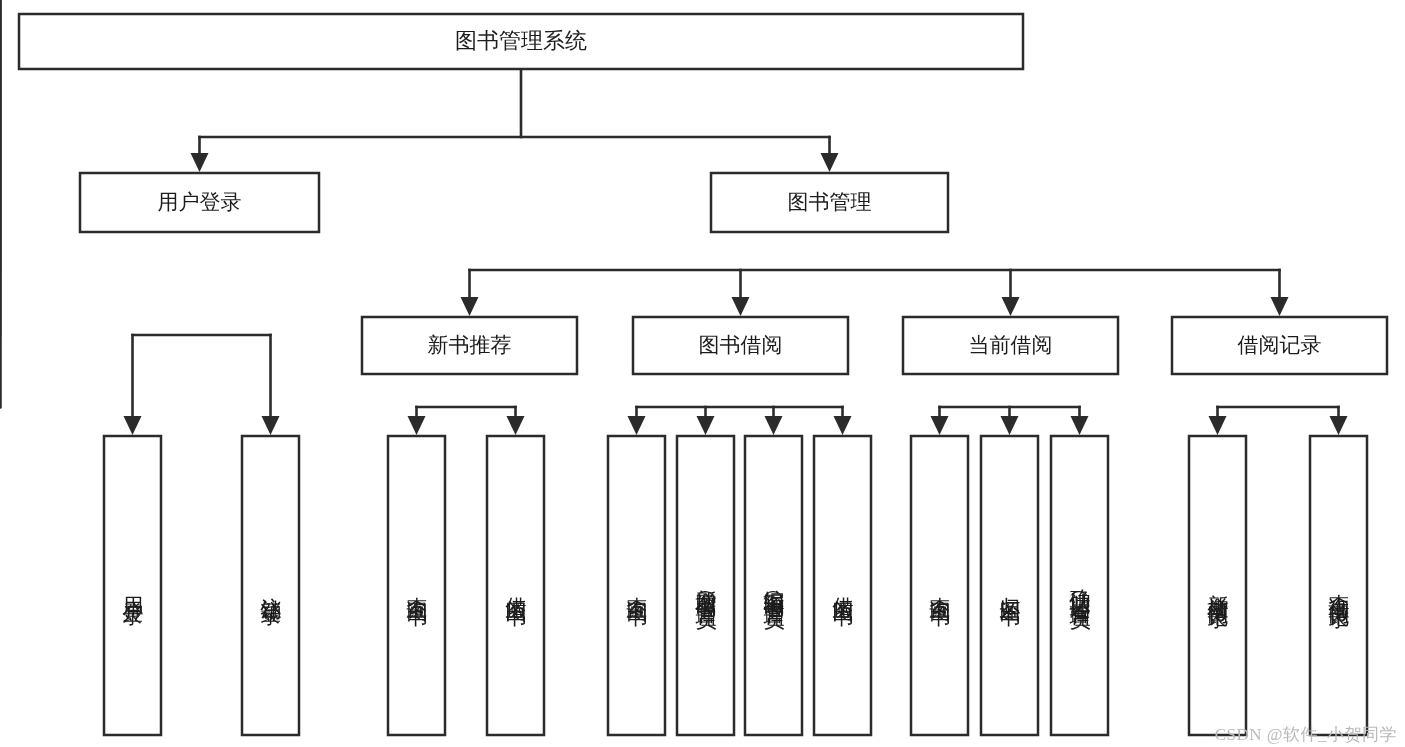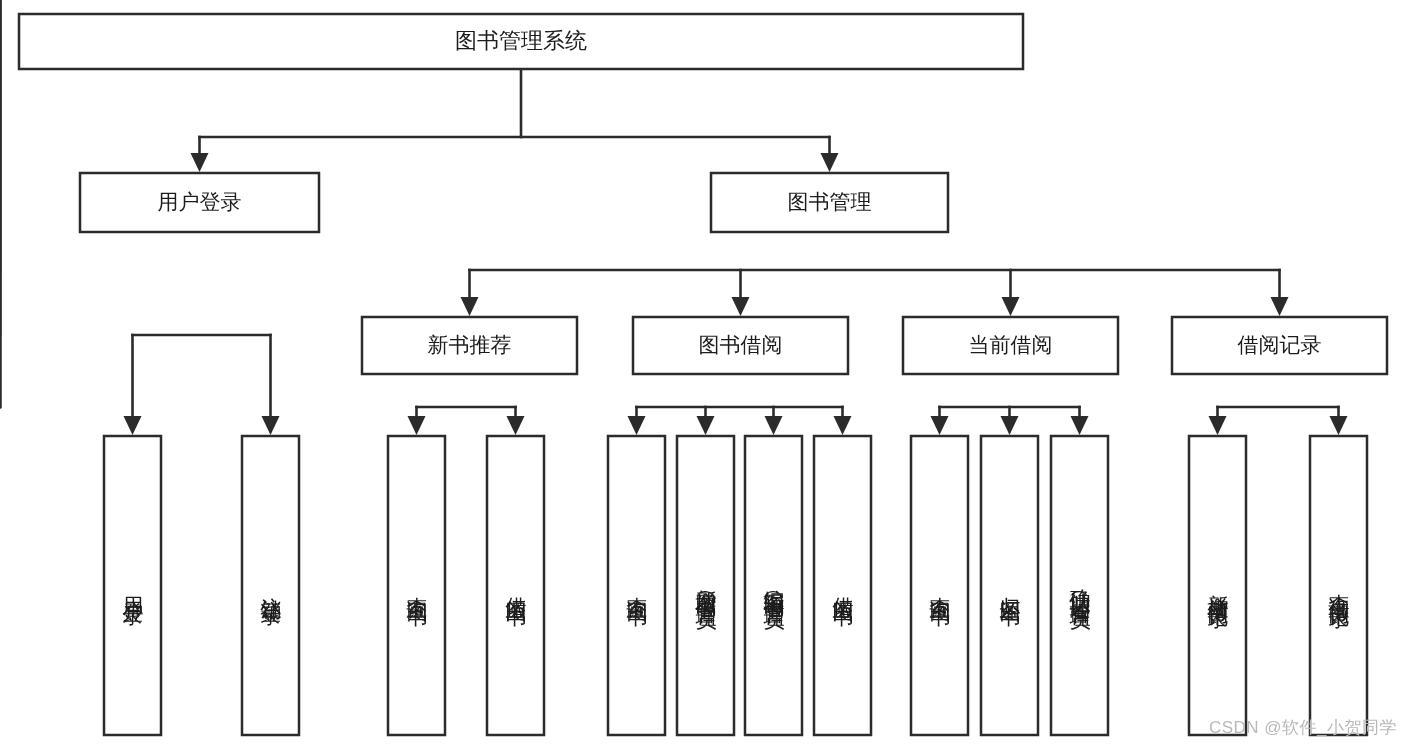--- a/index.html
+++ b/index.html
@@ -69,22 +69,22 @@
     font-size: 21px;
     line-height: 1.28;
     letter-spacing: 3px;
     color: #1c1c1c;
     white-space: nowrap;
     text-align: center;
   }
   .watermark {
     position: absolute;
     right: 8px;
-    bottom: 8px;
-    font-family: Liberation Sans, sans-serif;
+    bottom: 1px;
+    font-family: Liberation Serif, serif;
     font-size: 17px;
     color: #b9b9b9;
     letter-spacing: 0.5px;
     white-space: nowrap;
   }
 </style>
 </head>
 <body>
 
 <div id="diagram-root">

